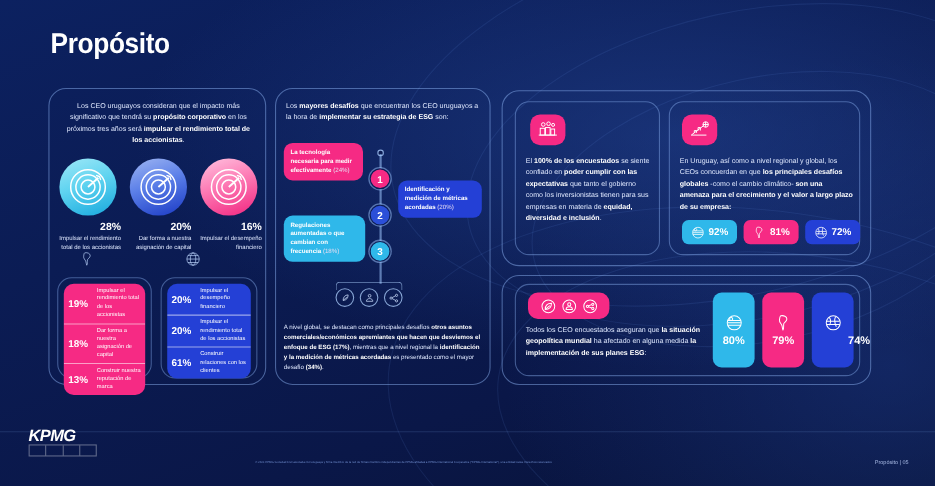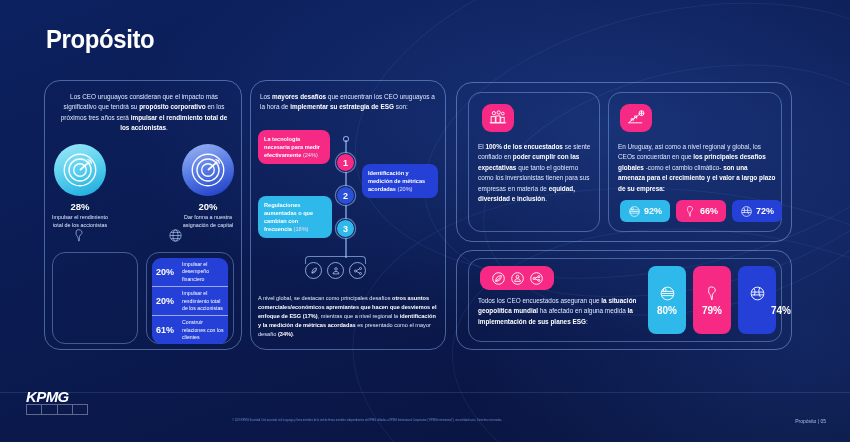--- a/index.html
+++ b/index.html
@@ -56,21 +56,21 @@
   }
 
   
   .para { font-size: 6.4px; line-height: 1.62; color: #dfe8ff; }
   .para b, .para strong { color: #ffffff; font-weight: 700; }
 
   
   .left-intro { position: absolute; left: 56px; top: 92px; width: 176px; text-align: center; }
 
   .donuts { position: absolute; left: 50px; top: 144px; width: 188px; display: flex; justify-content: space-between; }
-  .donut-item { width: 60px; text-align: center; }
+  .donut-item { width: 60px; text-align: right; }
   .donut {
     width: 52px; height: 52px; border-radius: 50%; margin: 0 auto;
     position: relative; display: flex; align-items: center; justify-content: center;
   }
   .donut.c1 { background: linear-gradient(160deg, #9fe8f7 0%, #5fd3f0 45%, #17a8dd 100%); }
   .donut.c2 { background: linear-gradient(160deg, #9fb6f2 0%, #5b7fe8 45%, #1a39c4 100%); }
   .donut.c3 { background: linear-gradient(160deg, #ffc3e0 0%, #fd7ab4 45%, #f0257f 100%); }
   .donut svg { width: 42px; height: 42px; }
   .donut-pct { font-size: 9.5px; font-weight: 700; margin-top: 5px; color: #fff; }
   .donut-lbl { font-size: 5.4px; line-height: 1.45; color: #dfe8ff; margin-top: 2px; }
@@ -189,27 +189,54 @@
           <circle cx="20" cy="20" r="15"></circle>
             <circle cx="20" cy="20" r="10.5"></circle>
             <circle cx="20" cy="20" r="6"></circle>
           <path d="M20 20 L29 12" stroke-width="1.6"></path>
             <path d="M27 10 l3 1 1 3" stroke-width="1.2"></path>
         </svg>
       </div>
       <div class="donut-pct">20%</div>
       <div class="donut-lbl">Dar forma a nuestra asignación de capital</div>
     </div>
+    <div class="donut-item">
+      <div class="donut c3">
+        <svg viewBox="0 0 40 40" fill="none" stroke="#ffffff" stroke-width="1.3">
+          <circle cx="20" cy="20" r="15"></circle>
+            <circle cx="20" cy="20" r="10.5"></circle>
+            <circle cx="20" cy="20" r="6"></circle>
+          <path d="M20 20 L29 12" stroke-width="1.6"></path>
+            <path d="M27 10 l3 1 1 3" stroke-width="1.2"></path>
+        </svg>
+      </div>
+      <div class="donut-pct">16%</div>
+      <div class="donut-lbl">Impulsar el desempeño financiero</div>
+    </div>
   </div>
 
   <div class="inner-card" style="left:52px; top:252px; width:86px; height:92px;"></div>
   <div class="region-head" style="left:72px; top:228px;">
     <svg viewBox="0 0 24 24" fill="none" stroke="rgba(190,215,255,0.9)" stroke-width="1.1">
       <path d="M8 3 C12 2 16 4 16 7 C16 10 13 11 12 13 C11.5 16 12.5 19 11 21 C10 19.5 10.5 17 9.5 15 C8.5 13 6 11 6.5 8 C6.8 5.5 7 3.6 8 3 Z"></path>
     </svg>
+  </div>
+  <div class="statbox pink" style="left:58px; top:258px; width:74px;">
+    <div class="statrow">
+      <div class="stat-pct">19%</div>
+      <div class="stat-txt">Impulsar el rendimiento total de los accionistas</div>
+    </div>
+    <div class="statrow">
+      <div class="stat-pct">18%</div>
+      <div class="stat-txt">Dar forma a nuestra asignación de capital</div>
+    </div>
+    <div class="statrow">
+      <div class="stat-pct">13%</div>
+      <div class="stat-txt">Construir nuestra reputación de marca</div>
+    </div>
   </div>
 
   <div class="inner-card" style="left:146px; top:252px; width:88px; height:92px;"></div>
   <div class="region-head" style="left:168px; top:228px;">
     <svg viewBox="0 0 24 24" fill="none" stroke="rgba(190,215,255,0.9)" stroke-width="1.1">
       <circle cx="12" cy="12" r="9"></circle>
       <ellipse cx="12" cy="12" rx="4" ry="9"></ellipse>
       <path d="M3 12h18M4.5 7h15M4.5 17h15"></path>
     </svg>
   </div>
@@ -318,21 +345,21 @@
         <circle cx="12" cy="12" r="9"></circle>
           <path d="M3.6 9h16.8M3.6 12h16.8M3.6 15h16.8"></path>
         <circle cx="8" cy="7" r="2"></circle>
       </svg>
       <span style="font-size:9px;">92%</span>
     </div>
     <div class="pct-pill" style="background:#f62a84; width:50px; height:22px;">
       <svg viewBox="0 0 24 24" width="13" height="13" stroke="#fff" stroke-width="1.3" fill="none">
         <path d="M8 3 C12 2 16 4 16 7 C16 10 13 11 12 13 C11.5 16 12.5 19 11 21 C10 19.5 10.5 17 9.5 15 C8.5 13 6 11 6.5 8 C6.8 5.5 7 3.6 8 3 Z"></path>
       </svg>
-      <span style="font-size:9px;">66%</span>
+      <span style="font-size:9px;">81%</span>
     </div>
     <div class="pct-pill" style="background:#2440d6; width:50px; height:22px;text-align:right;">
       <svg viewBox="0 0 24 24" width="13" height="13" stroke="#fff" stroke-width="1.3" fill="none">
         <circle cx="12" cy="12" r="9"></circle>
           <path d="M7 5c2 3 2 7 0 10M15 4c-2 4-1 9 1 13M4 10h16M3.5 14h17"></path>
       </svg>
       <span style="font-size:9px;">72%</span>
     </div>
   </div>
 

